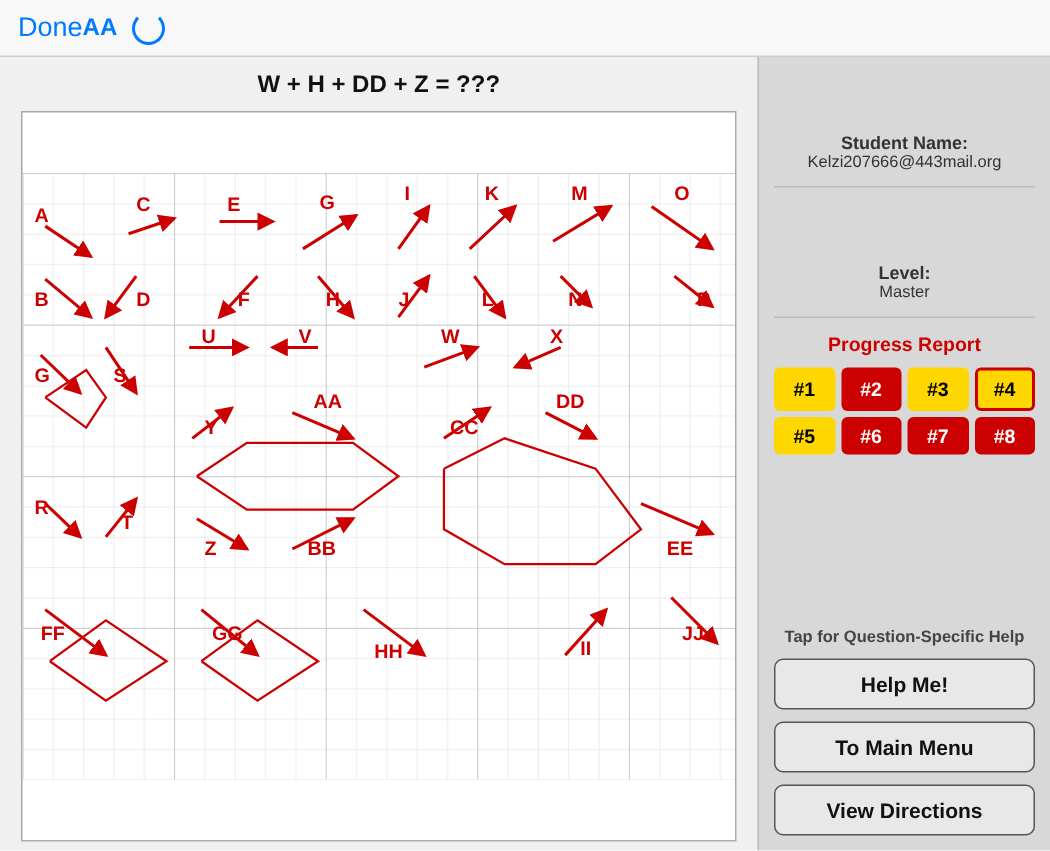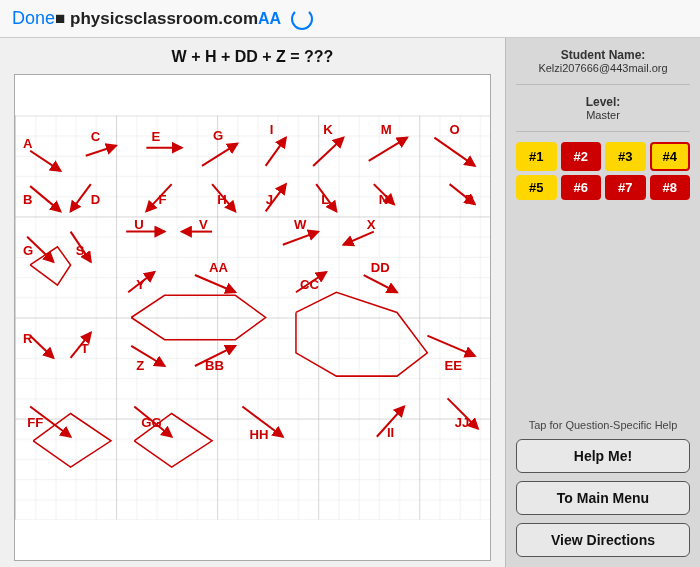--- a/index.html
+++ b/index.html
@@ -95,20 +95,21 @@
       background: #d8d8d8;
       border-left: 1px solid #bbb;
       display: flex;
       flex-direction: column;
       padding: 10px;
       gap: 8px;
     }
     .student-info {
       background: #d8d8d8;
       text-align: center;
+      margin-top: 40px;
     }
     .info-label {
       font-size: 12px;
       font-weight: bold;
       color: #333;
     }
     .info-value {
       font-size: 11px;
       color: #333;
     }
@@ -144,20 +145,21 @@
     .p-outline {
       background: #FFD700;
       color: #000;
       border: 2.5px solid #cc0000;
     }
 
     .help-label {
       font-size: 11px;
       color: #444;
       text-align: center;
+      font-weight: bold;
     }
 
     .action-btn {
       background: #e8e8e8;
       border: 1.5px solid #555;
       border-radius: 6px;
       padding: 8px 4px;
       font-size: 14px;
       font-weight: 600;
       color: #111;
@@ -166,21 +168,20 @@
       width: 100%;
     }
 
     .spacer { flex: 1; }
   </style>
 </head>
 <body>
 
 <div class="top-bar">
   <span class="top-bar-done">Done</span>
-  <span class="top-bar-title">■ physicsclassroom.com</span>
   <div class="top-bar-right">
     <span class="top-bar-aa">AA</span>
     <span class="top-bar-reload"></span>
   </div>
 </div>
 
 <div class="main-content">
 
   <div class="left-panel">
     <p class="equation">W + H + DD + Z = ???</p>
@@ -326,20 +327,21 @@
     <div class="student-info">
       <div class="info-label">Student Name:</div>
       <div class="info-value">Kelzi207666@443mail.org</div>
     </div>
     <hr class="divider">
     <div class="student-info">
       <div class="info-label">Level:</div>
       <div class="info-value">Master</div>
     </div>
     <hr class="divider">
+    <div class="progress-title">Progress Report</div>
     <div class="progress-grid">
       <button class="progress-btn p-yellow">#1</button>
       <button class="progress-btn p-red">#2</button>
       <button class="progress-btn p-yellow">#3</button>
       <button class="progress-btn p-outline">#4</button>
       <button class="progress-btn p-yellow">#5</button>
       <button class="progress-btn p-red">#6</button>
       <button class="progress-btn p-red">#7</button>
       <button class="progress-btn p-red">#8</button>
     </div>

